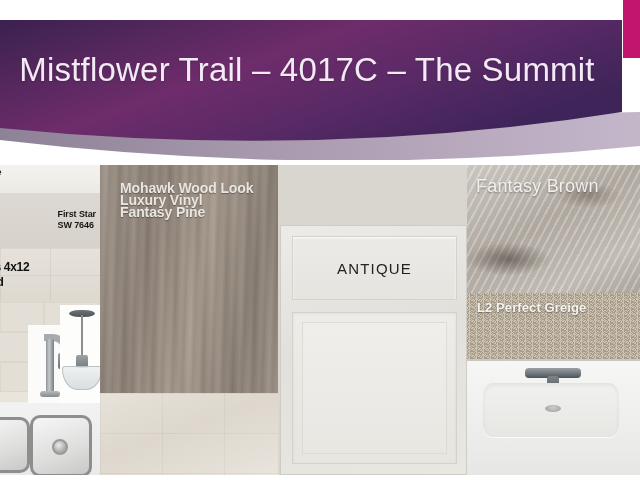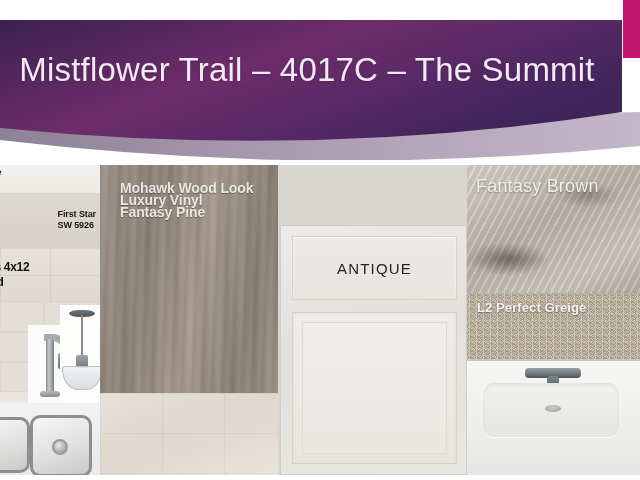--- a/index.html
+++ b/index.html
@@ -359,21 +359,21 @@
       <div class="sw-white">
         <div class="lbl">
           <div>hite</div>
           <div>6</div>
         </div>
       </div>
 
       <div class="sw-firststar">
         <div class="lbl">
           <div>First Star</div>
-          <div>SW 5926</div>
+          <div>SW 7646</div>
         </div>
       </div>
 
       <div class="sw-tile">
         <div class="lbl">
           <div>mpus 4x12</div>
           <div>ulated</div>
         </div>
       </div>
 

